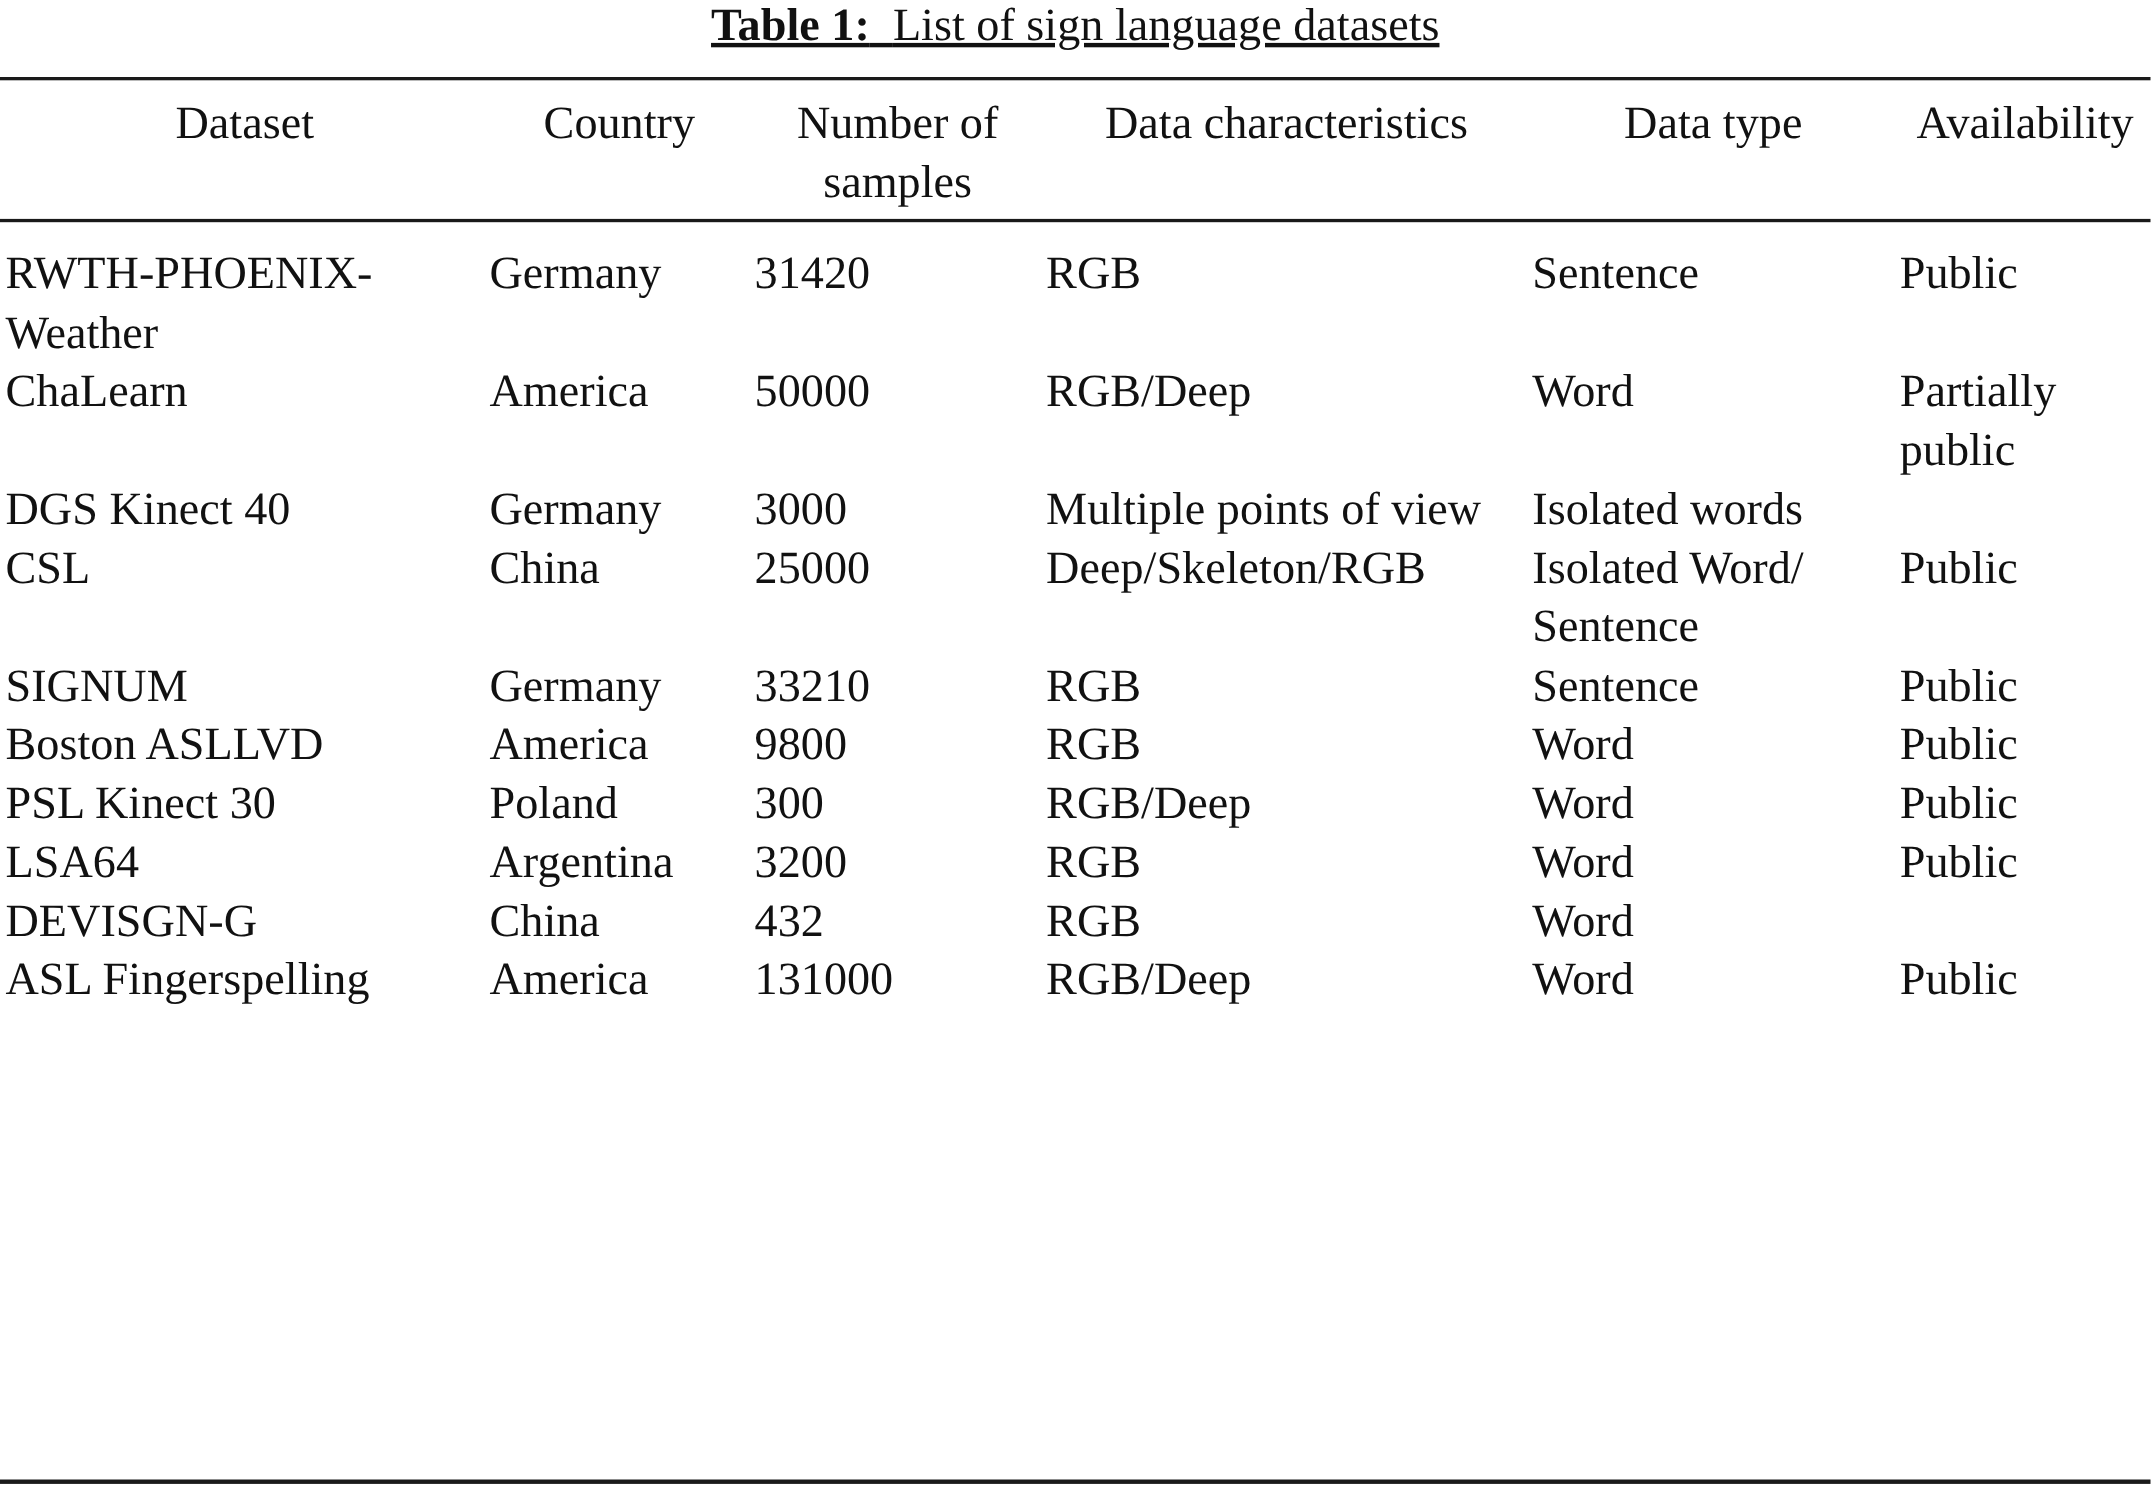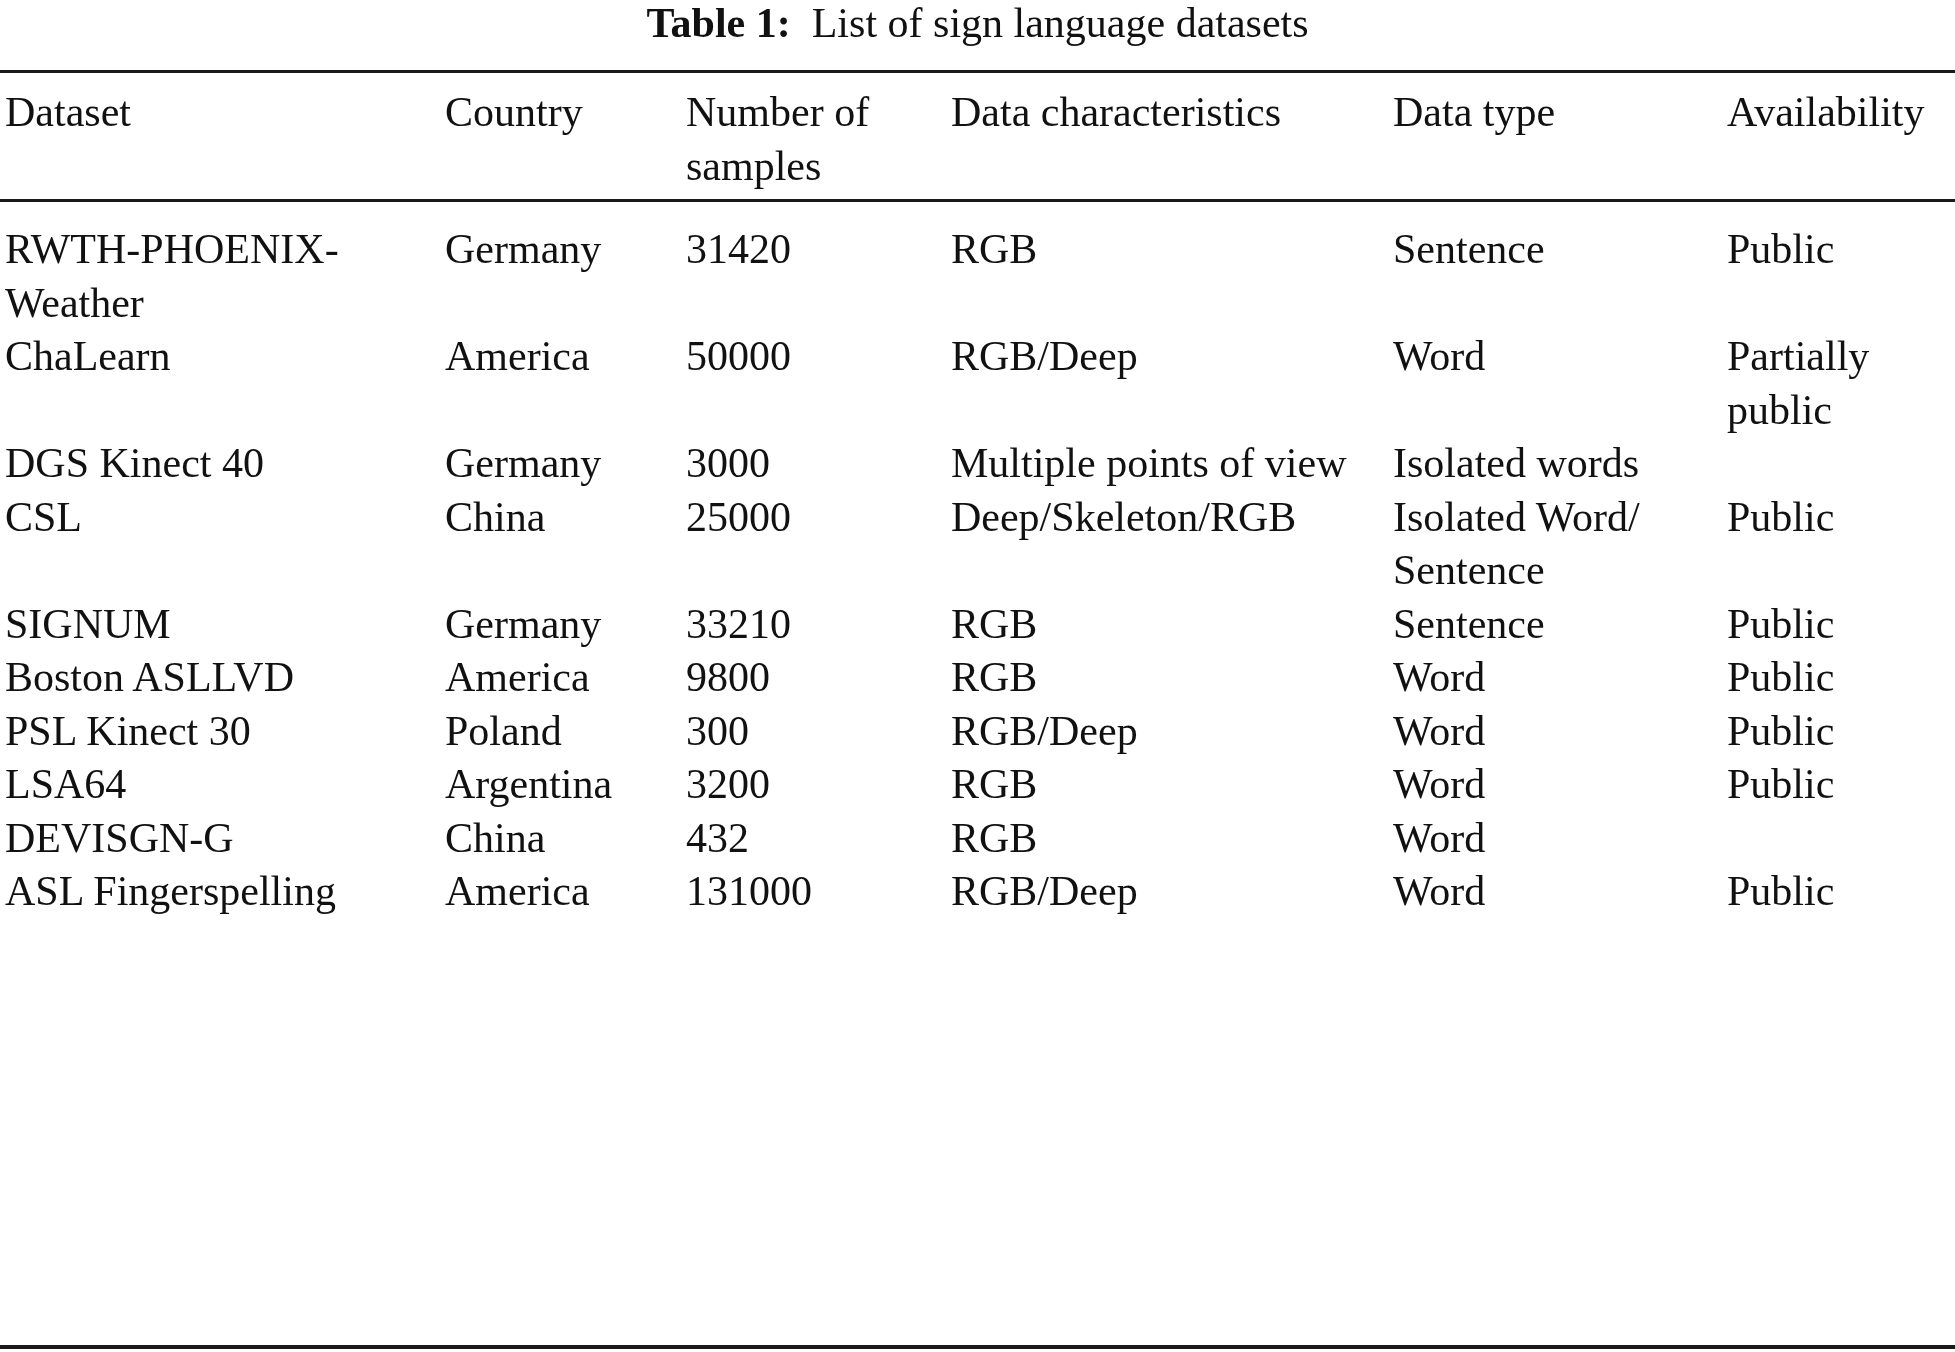--- a/index.html
+++ b/index.html
@@ -17,20 +17,21 @@
     }
     .caption {
       position: absolute;
       left: 0;
       top: 0;
       width: 1955px;
       text-align: center;
       font-size: 42px;
       line-height: 46px;
       white-space: nowrap;
+      text-decoration: underline;
     }
     .caption .cap-label {
       font-weight: bold;
     }
     .rule {
       position: absolute;
       left: 0;
       width: 1955px;
       background: #1a1a1a;
     }
@@ -52,20 +53,21 @@
     table.data-table td {
       text-align: left;
       vertical-align: top;
       font-weight: normal;
       padding: 0;
       padding-left: 5px;
     }
     table.data-table thead th {
       padding-bottom: 14px;
       height: 113px;
+      text-align: center;
     }
     table.data-table tbody tr:first-child td {
       padding-top: 10px;
     }
     col.c1 { width: 440px; }
     col.c2 { width: 241px; }
     col.c3 { width: 265px; }
     col.c4 { width: 442px; }
     col.c5 { width: 334px; }
     col.c6 { width: 233px; }

